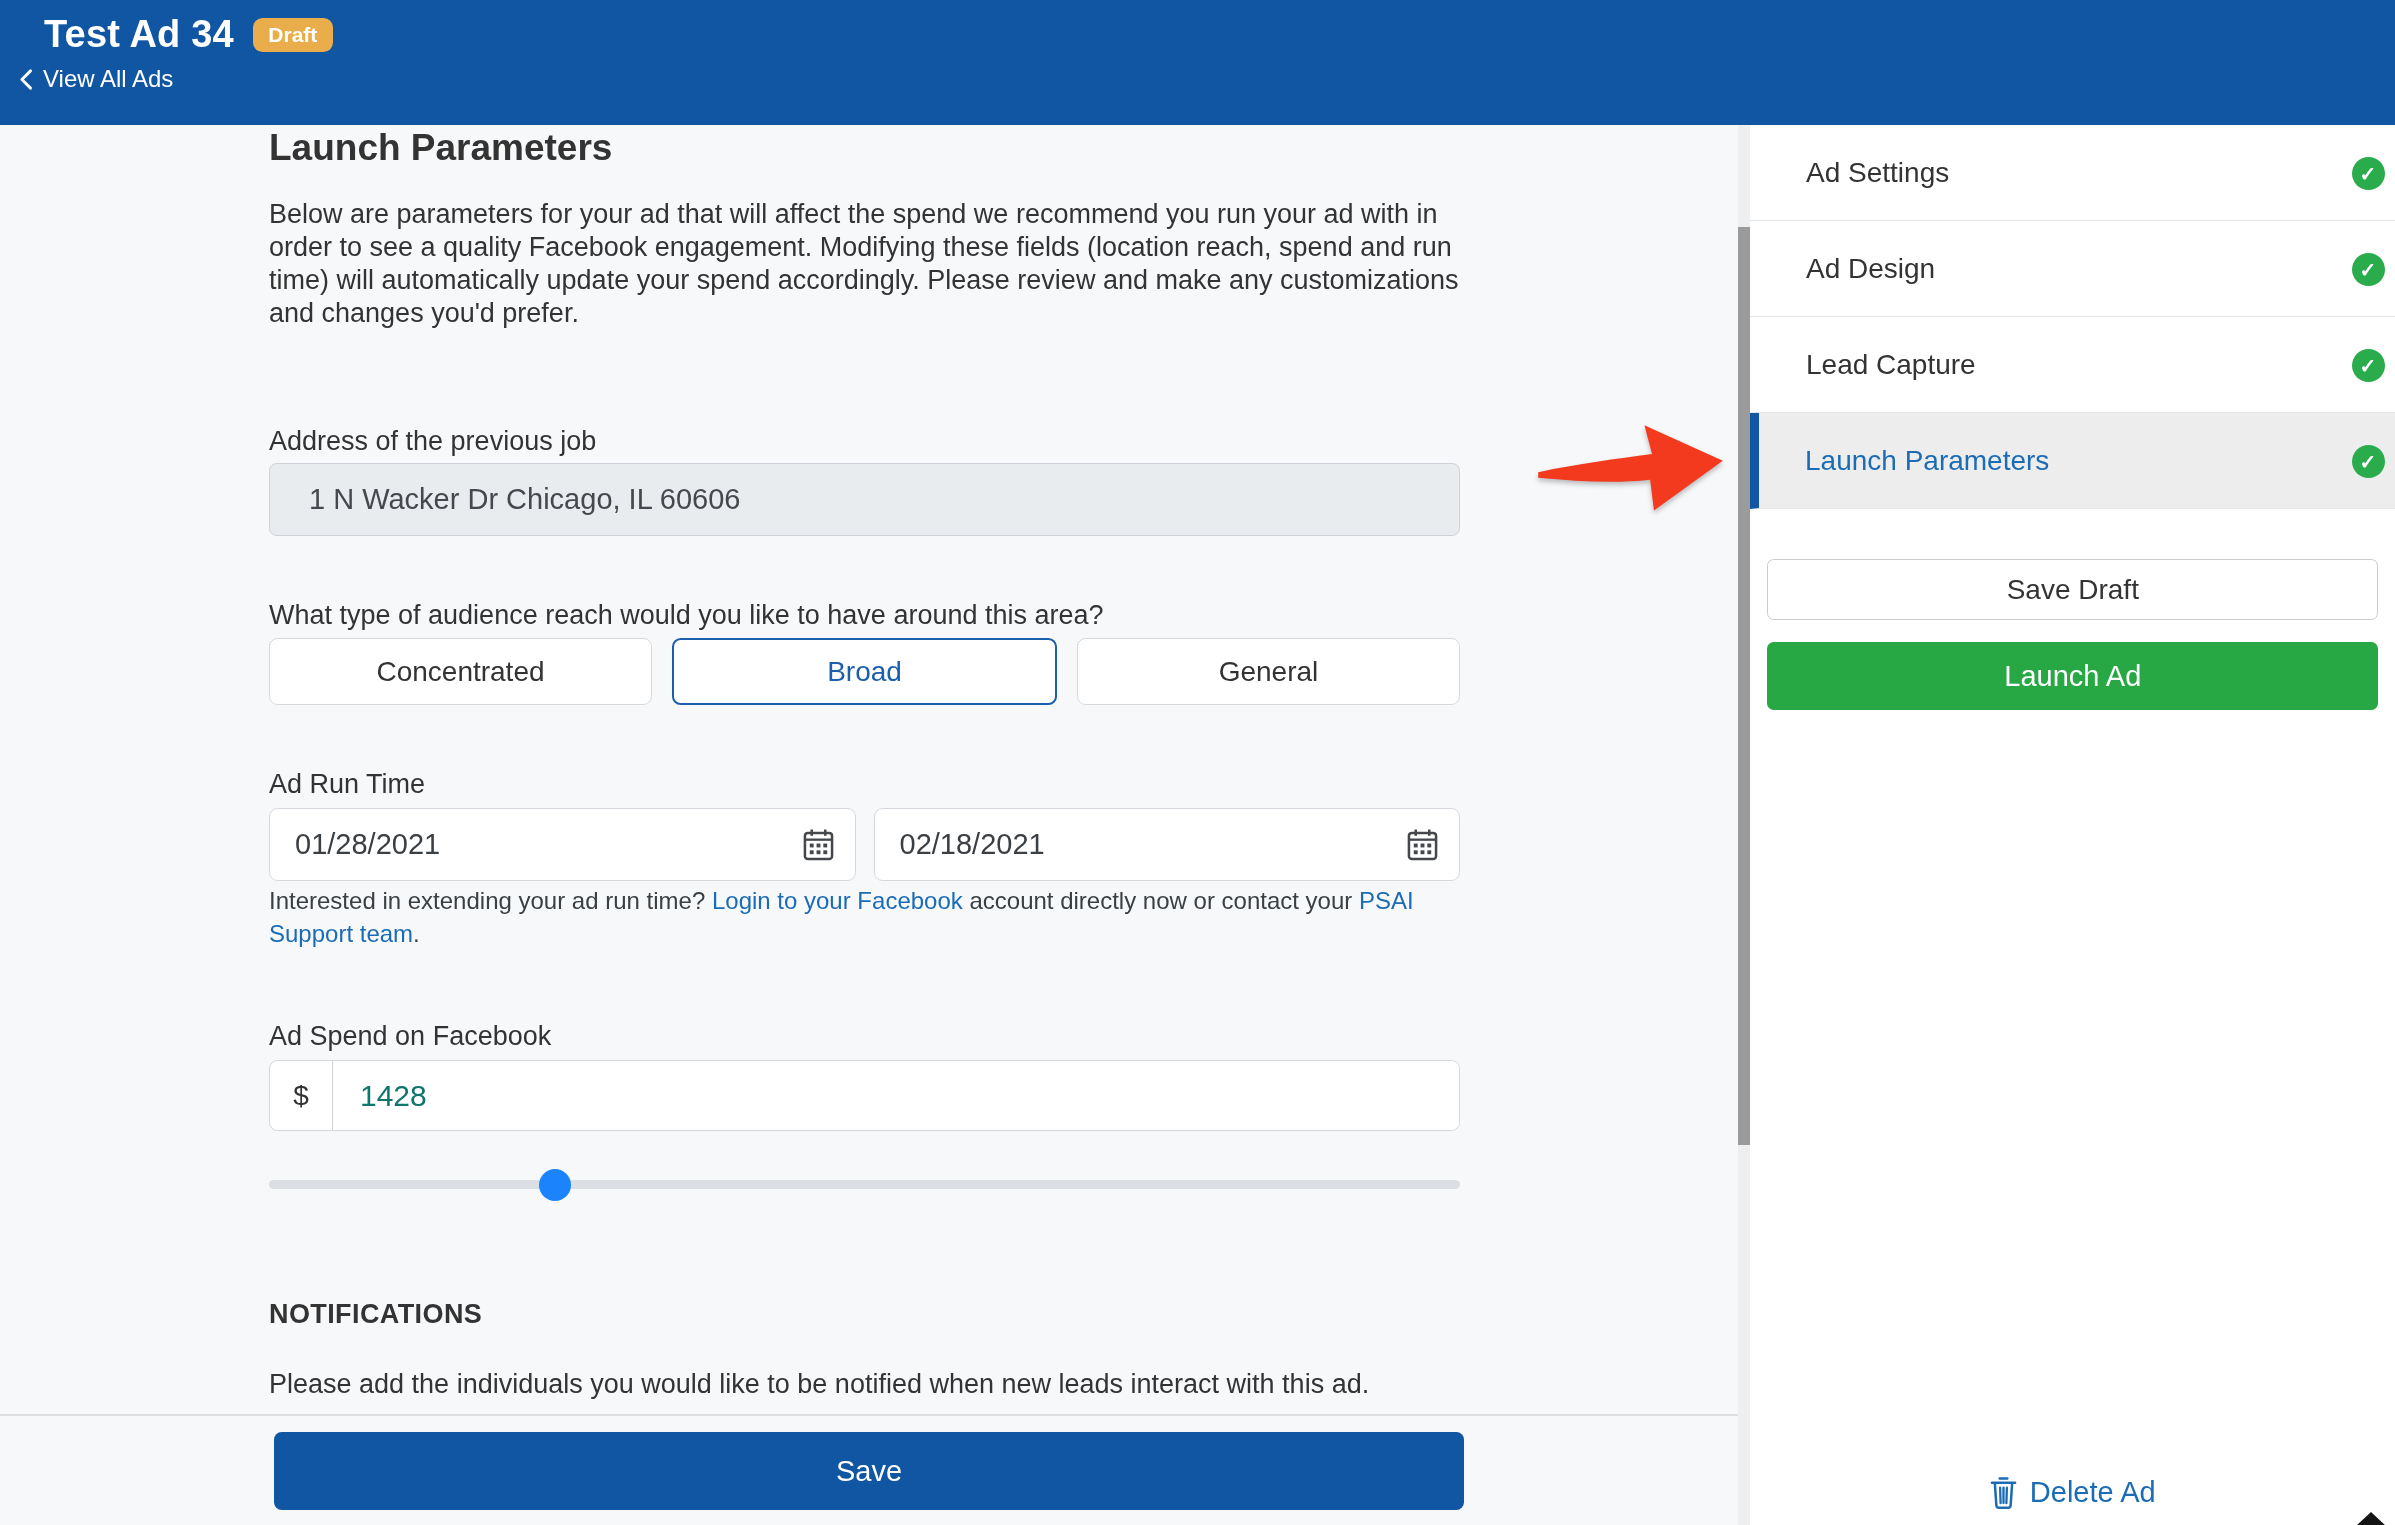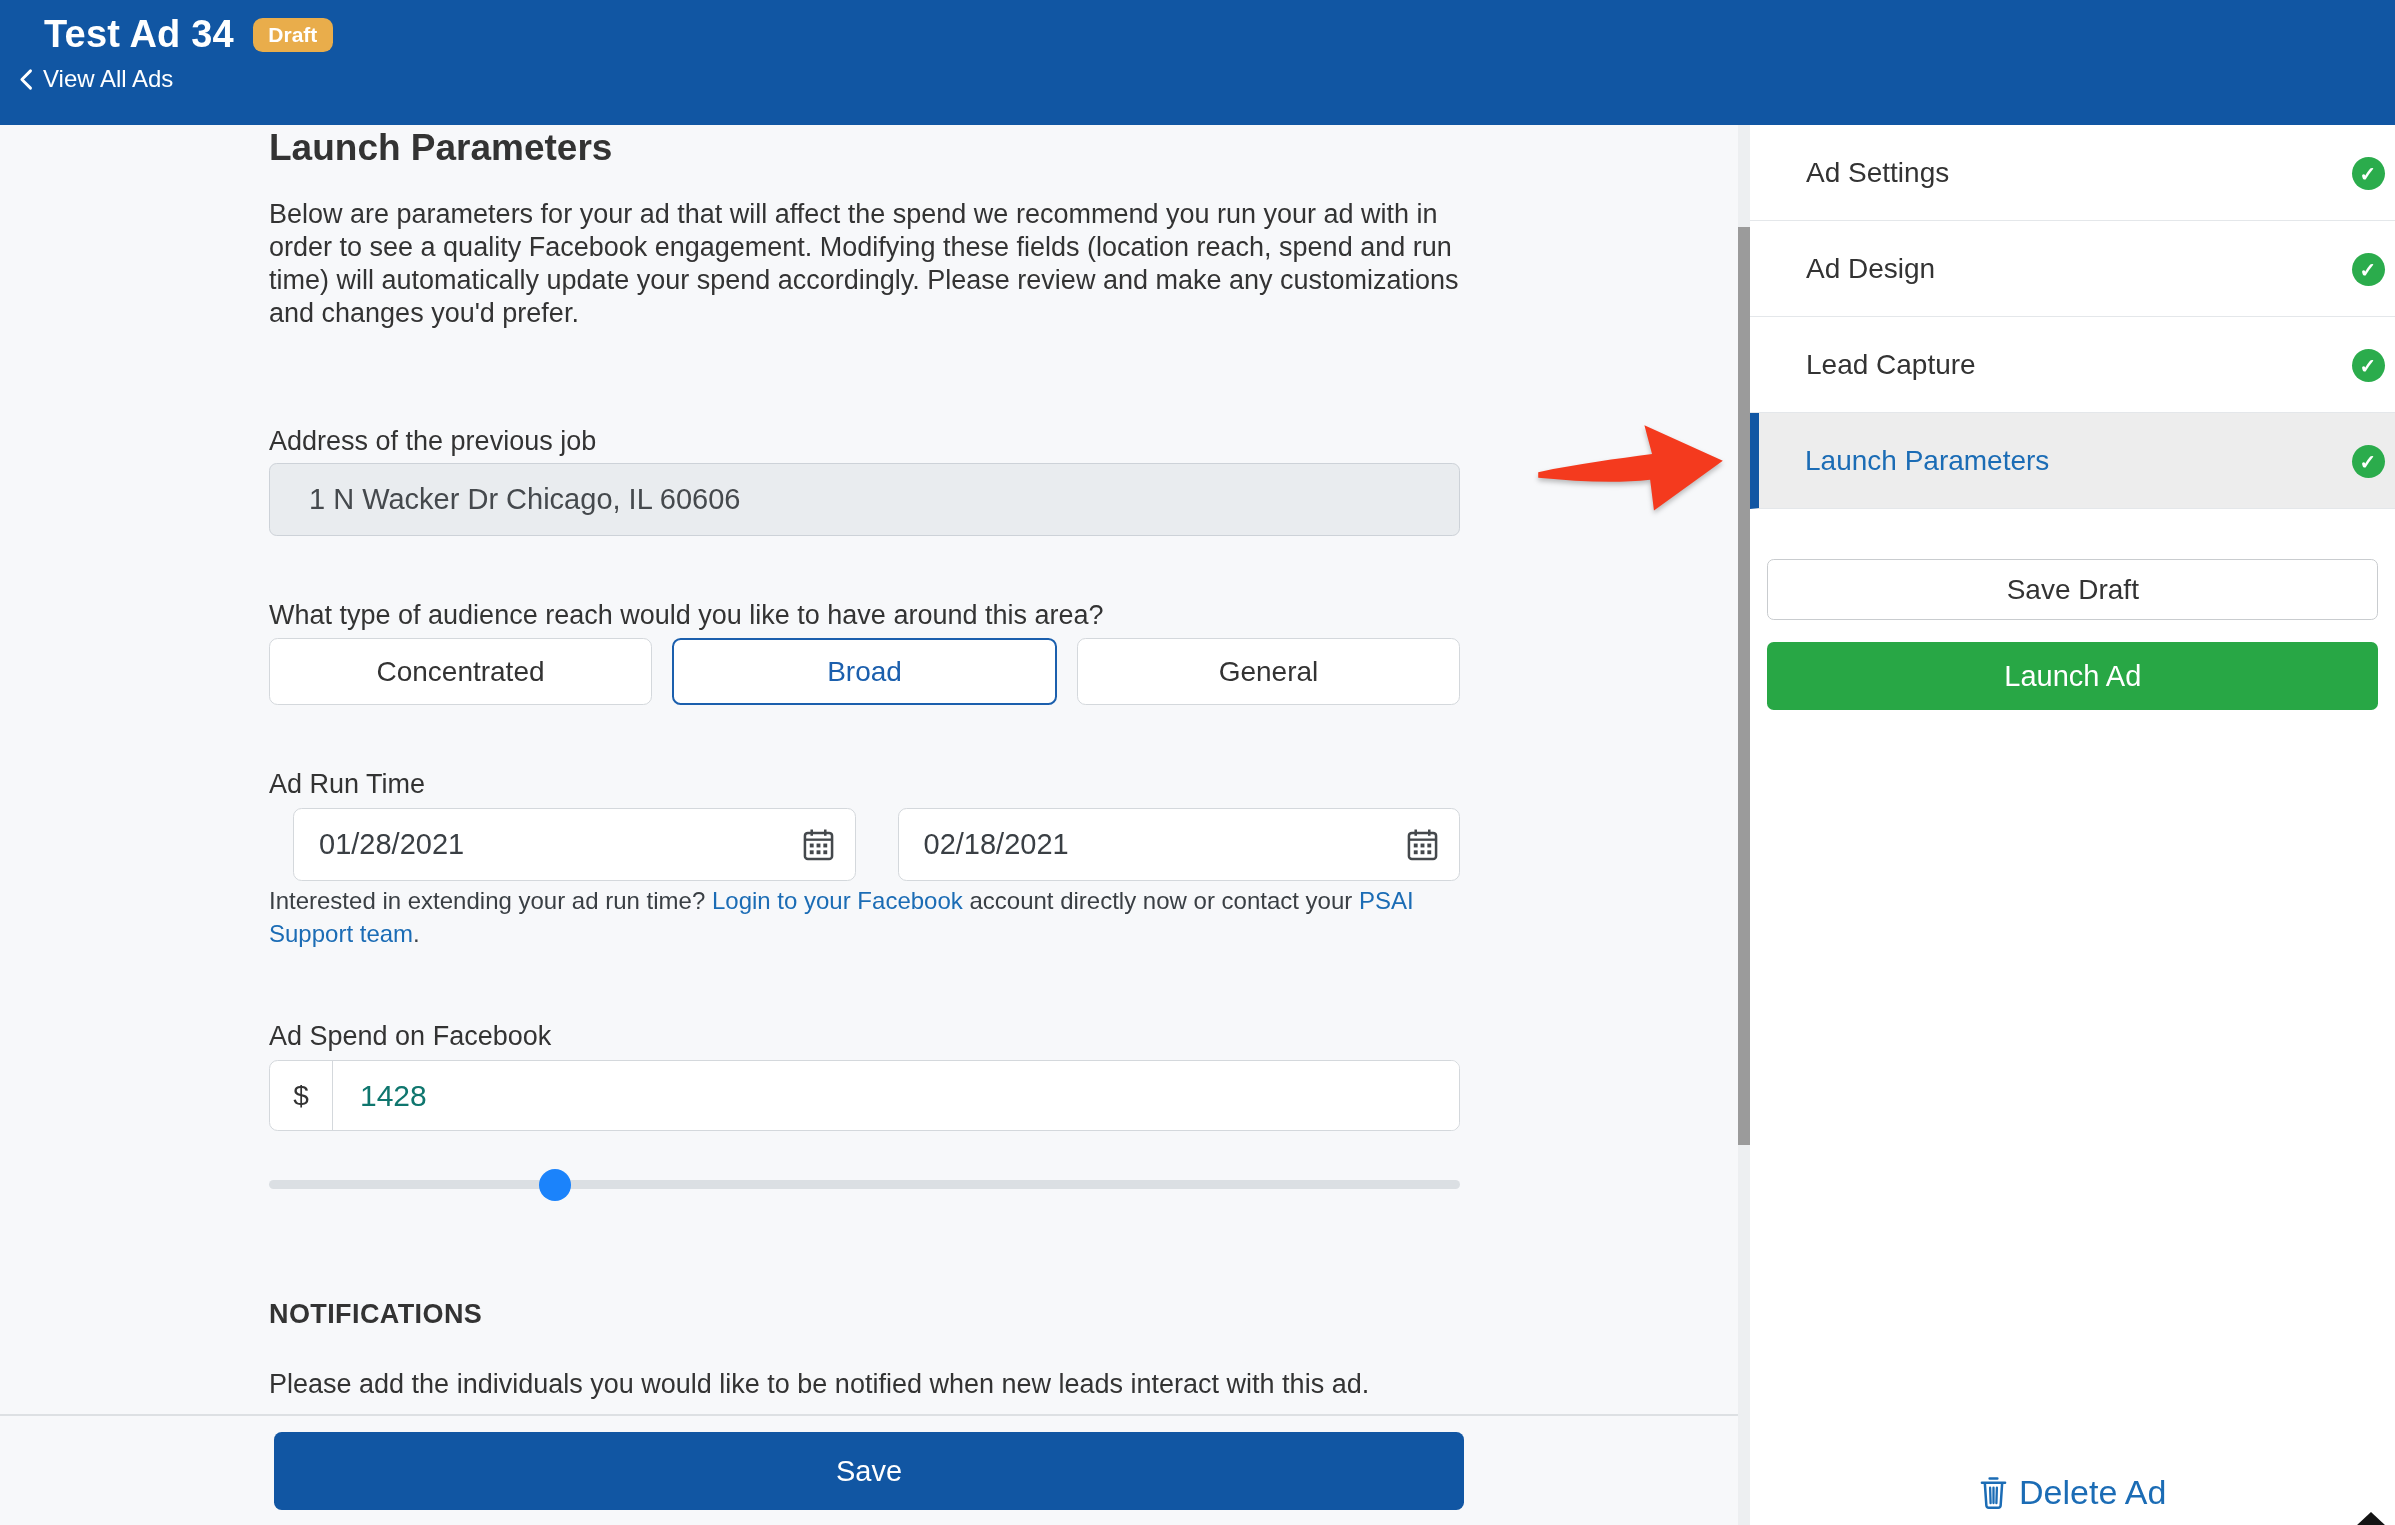--- a/index.html
+++ b/index.html
@@ -50,21 +50,21 @@
     font-family:"Liberation Sans",sans-serif; font-size:28px; color:#333; cursor:pointer;
   }
   .aud-btn.selected { border:2.9px solid #1b5fad; color:#1b5fad; }
 
   .date-row {
     position:absolute; left:269px; top:808px; width:1191px; height:73px;
     display:flex; gap:18px;
   }
   .date-field {
     flex:1; position:relative; background:#fff; border:1px solid #d4d8dc; border-radius:8.6px;
-    display:flex; align-items:center; padding-left:25px;margin-left:24px;
+    display:flex; align-items:center; padding-left:25px;
   }
   .date-field input {
     border:none; outline:none; background:transparent; width:70%;
     font-family:"Liberation Sans",sans-serif; font-size:29px; color:#3a3f44;
   }
   .cal-icon { position:absolute; right:21px; top:19px; }
 
   .extend-note {
     position:absolute; left:269px; top:884px; width:1167px;
     font-size:24px; line-height:33px; color:#3a3f44;
@@ -128,21 +128,21 @@
     font-family:"Liberation Sans",sans-serif; font-size:28px; color:#333; cursor:pointer;
   }
   .launch-btn {
     position:absolute; left:17.3px; top:517px; width:611px; height:68px;
     background:#28a745; border:none; border-radius:6.7px;
     font-family:"Liberation Sans",sans-serif; font-size:29px; color:#fff; cursor:pointer;
   }
   .delete-row {
     position:absolute; left:0; top:1343px; width:646px; height:48px;
     display:flex; align-items:center; justify-content:center; gap:12.5px;
-    color:#1b6cb5; font-size:34px; cursor:pointer;
+    color:#1b6cb5; font-size:29px; cursor:pointer;
   }
 
   
   .red-arrow { position:absolute; left:1535px; top:409px; }
   .cursor-tri {
     position:absolute; left:2356px; top:1512px; width:0; height:0;
     border-left:15.4px solid transparent; border-right:15.4px solid transparent;
     border-bottom:14.4px solid #141414;
   }
 </style>

